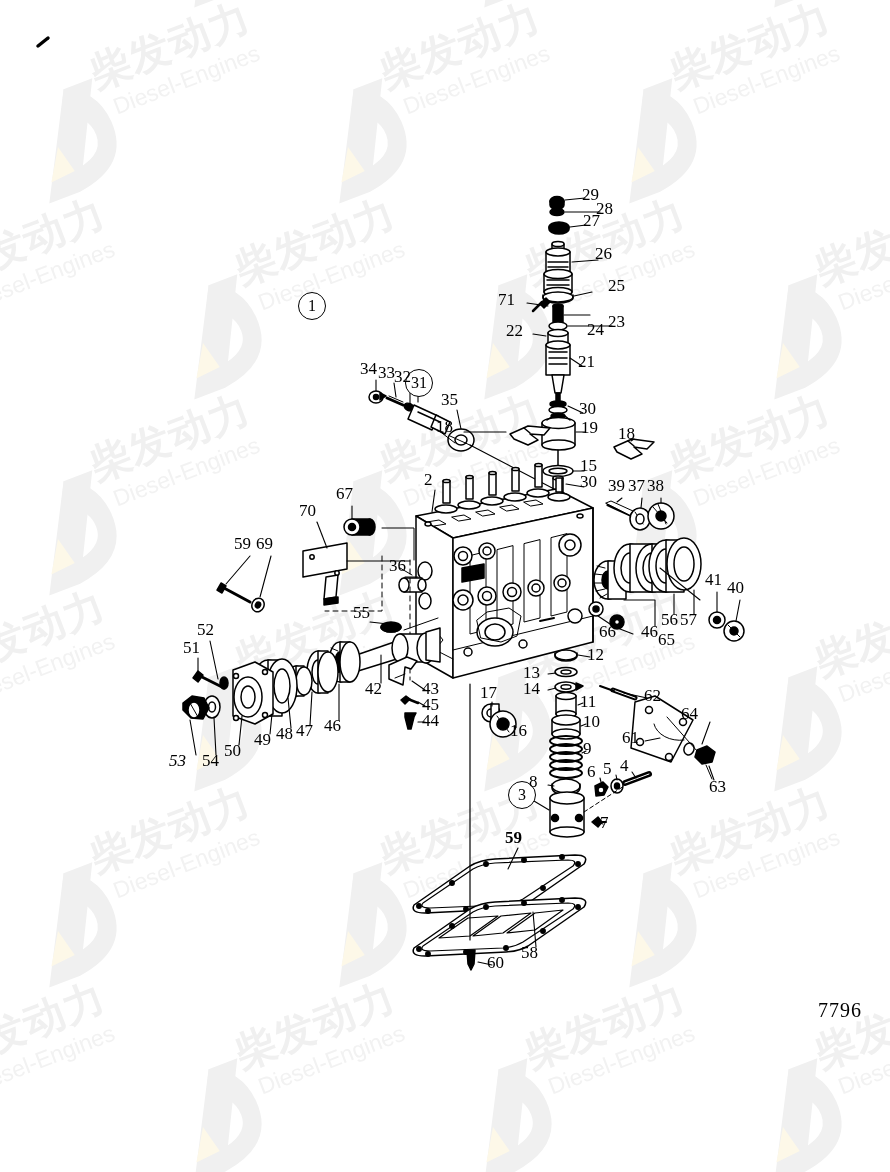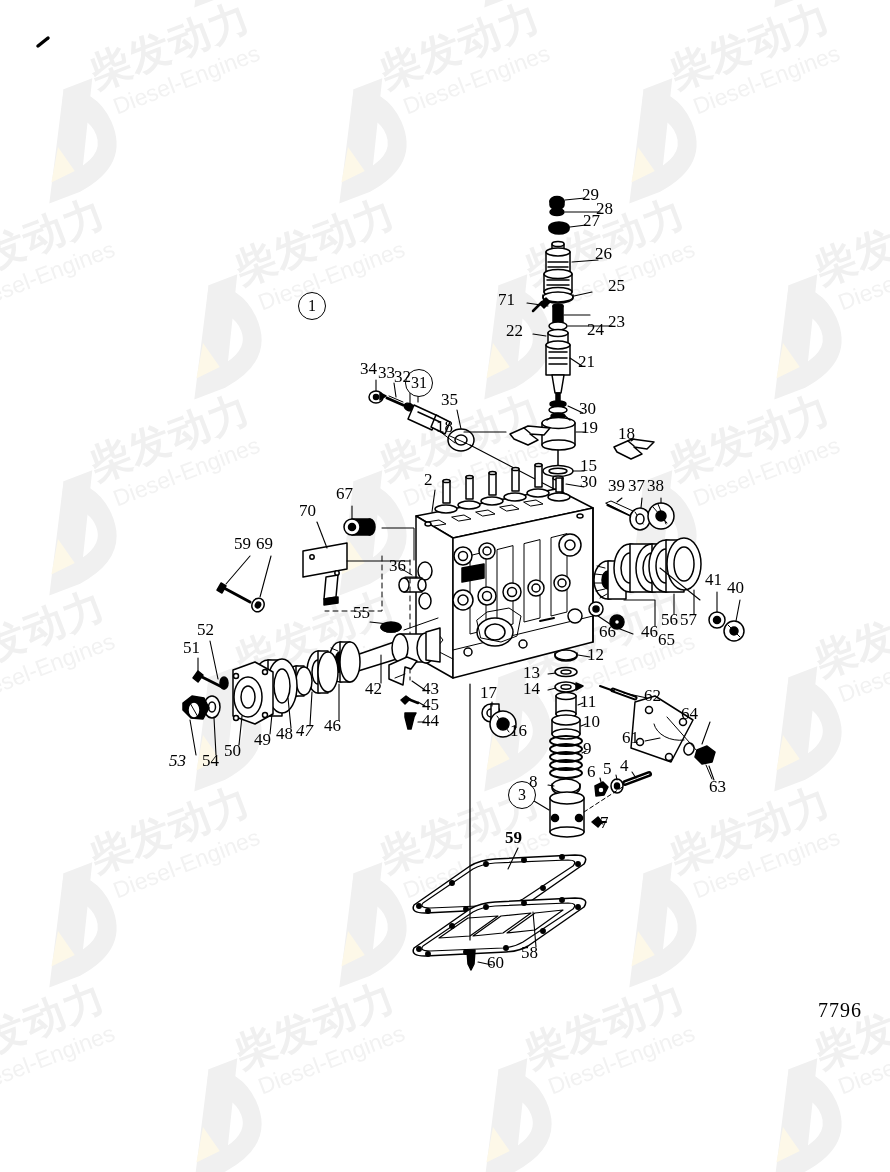--- a/index.html
+++ b/index.html
@@ -898,21 +898,21 @@
     <div class="lbl" style="left: 661px; top: 611px;">56</div>
     <div class="lbl" style="left: 680px; top: 611px;">57</div>
     <div class="lbl" style="left: 353px; top: 604px;">55</div>
     <div class="lbl" style="left: 197px; top: 621px;">52</div>
     <div class="lbl" style="left: 183px; top: 639px;">51</div>
     <div class="lbl" style="left: 169px; top: 752px; font-style: italic;">53</div>
     <div class="lbl" style="left: 202px; top: 752px;">54</div>
     <div class="lbl" style="left: 224px; top: 742px;">50</div>
     <div class="lbl" style="left: 254px; top: 731px;">49</div>
     <div class="lbl" style="left: 276px; top: 725px;">48</div>
-    <div class="lbl" style="left: 296px; top: 722px; font-style: italic;">47</div>
+    <div class="lbl" style="left: 296px; top: 722px;">47</div>
     <div class="lbl" style="left: 324px; top: 717px;">46</div>
     <div class="lbl" style="left: 365px; top: 680px;">42</div>
     <div class="lbl" style="left: 422px; top: 680px;">43</div>
     <div class="lbl" style="left: 422px; top: 696px;">45</div>
     <div class="lbl" style="left: 422px; top: 712px;">44</div>
     <div class="lbl" style="left: 480px; top: 684px;">17</div>
     <div class="lbl" style="left: 510px; top: 722px;">16</div>
     <div class="lbl" style="left: 587px; top: 646px;">12</div>
     <div class="lbl" style="left: 523px; top: 664px;">13</div>
     <div class="lbl" style="left: 523px; top: 680px;">14</div>

